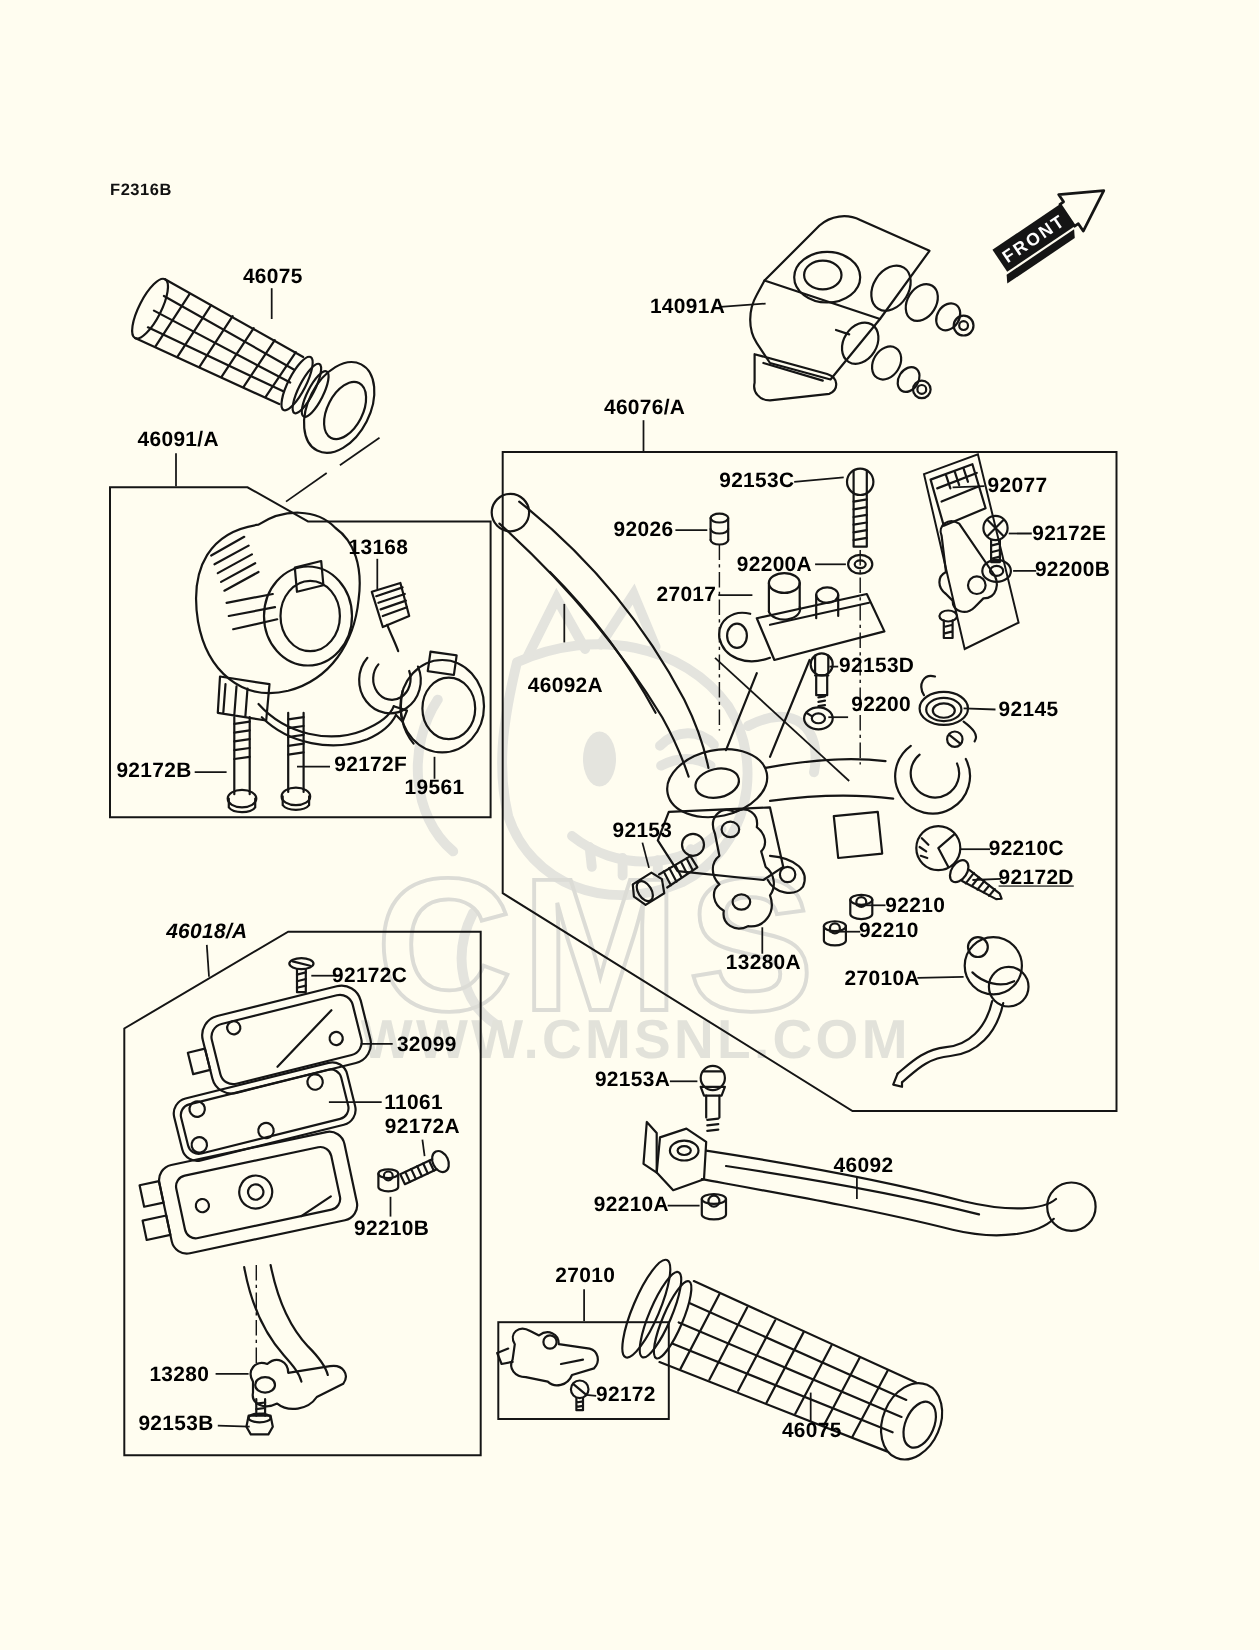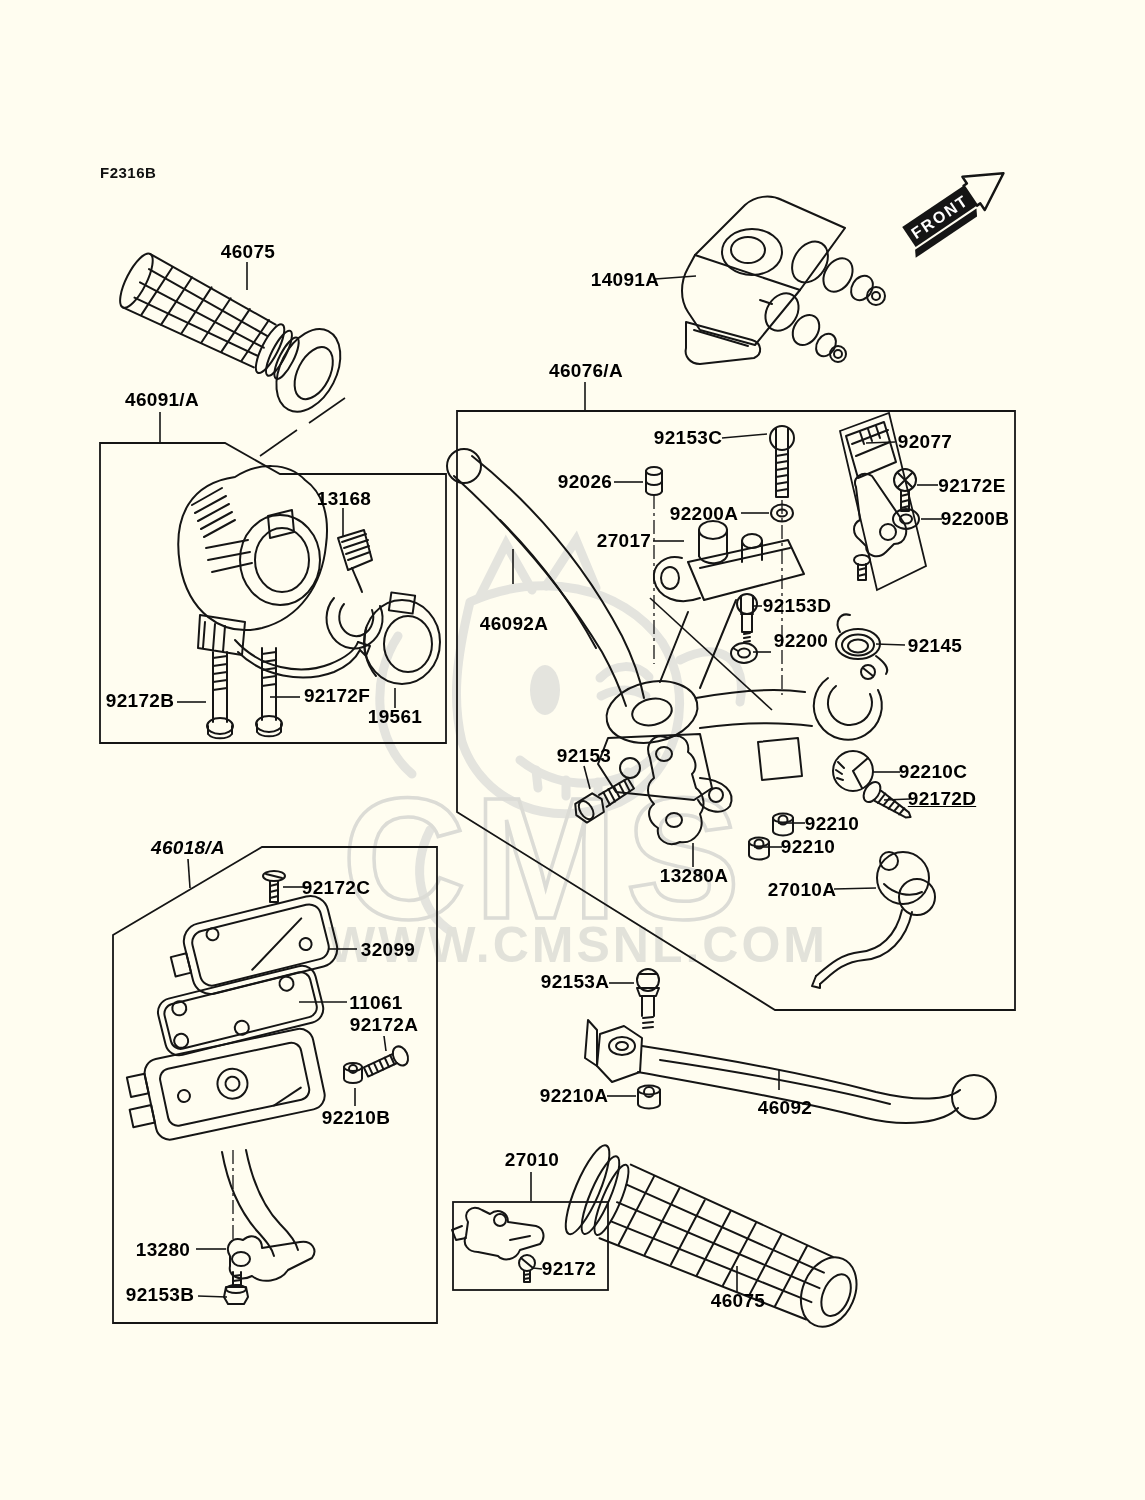--- a/index.html
+++ b/index.html
@@ -457,21 +457,21 @@
       <div class="part-label" style="left: 808px; top: 847px;">92210</div>
       <div class="part-label" style="left: 694px; top: 876px;">13280A</div>
       <div class="part-label" style="left: 802px; top: 890px;">27010A</div>
       <div class="part-label" style="left: 188px; top: 848px; font-style: italic;">46018/A</div>
       <div class="part-label" style="left: 336px; top: 888px;">92172C</div>
       <div class="part-label" style="left: 388px; top: 950px;">32099</div>
       <div class="part-label" style="left: 376px; top: 1003px;">11061</div>
       <div class="part-label" style="left: 384px; top: 1025px;">92172A</div>
       <div class="part-label" style="left: 356px; top: 1118px;">92210B</div>
       <div class="part-label" style="left: 575px; top: 982px;">92153A</div>
-      <div class="part-label" style="left: 785px; top: 1060px; margin-top: 48px;">46092</div>
+      <div class="part-label" style="left: 785px; top: 1060px;">46092</div>
       <div class="part-label" style="left: 574px; top: 1096px;">92210A</div>
       <div class="part-label" style="left: 532px; top: 1160px;">27010</div>
       <div class="part-label" style="left: 569px; top: 1269px;">92172</div>
       <div class="part-label" style="left: 738px; top: 1301px;">46075</div>
       <div class="part-label" style="left: 163px; top: 1250px;">13280</div>
       <div class="part-label" style="left: 160px; top: 1295px;">92153B</div>
     </div>
 </div>
 
 </body></html>

